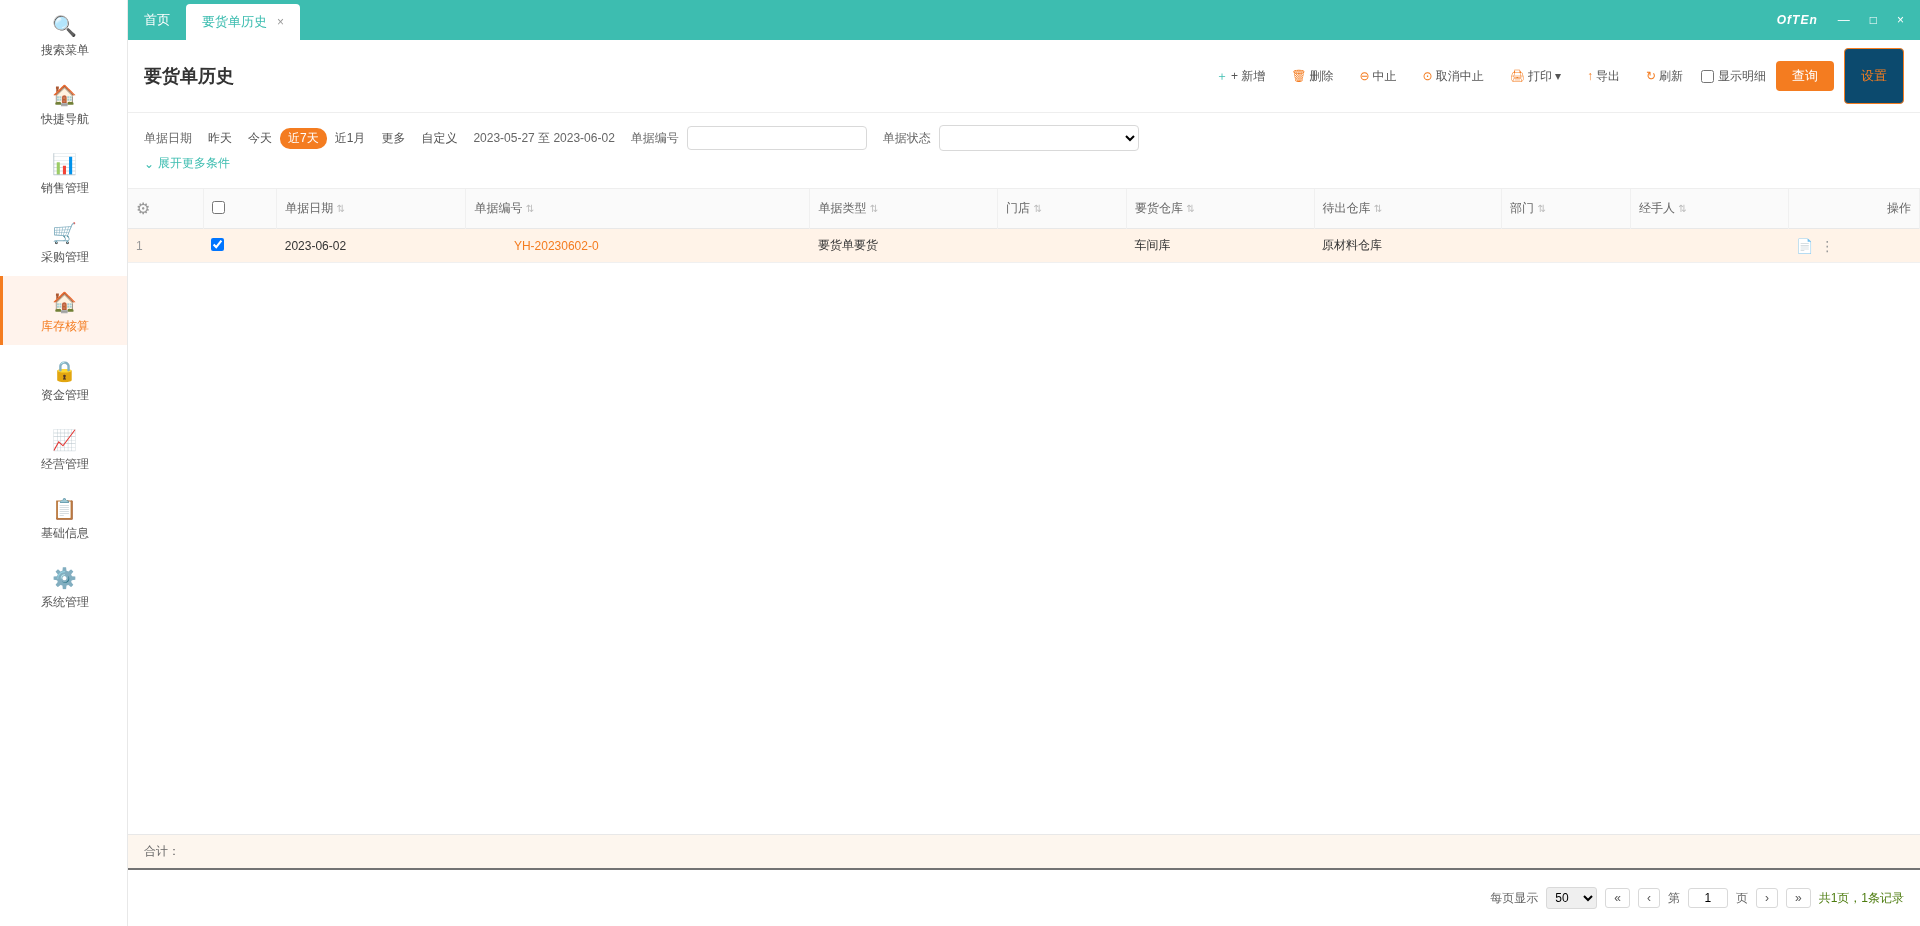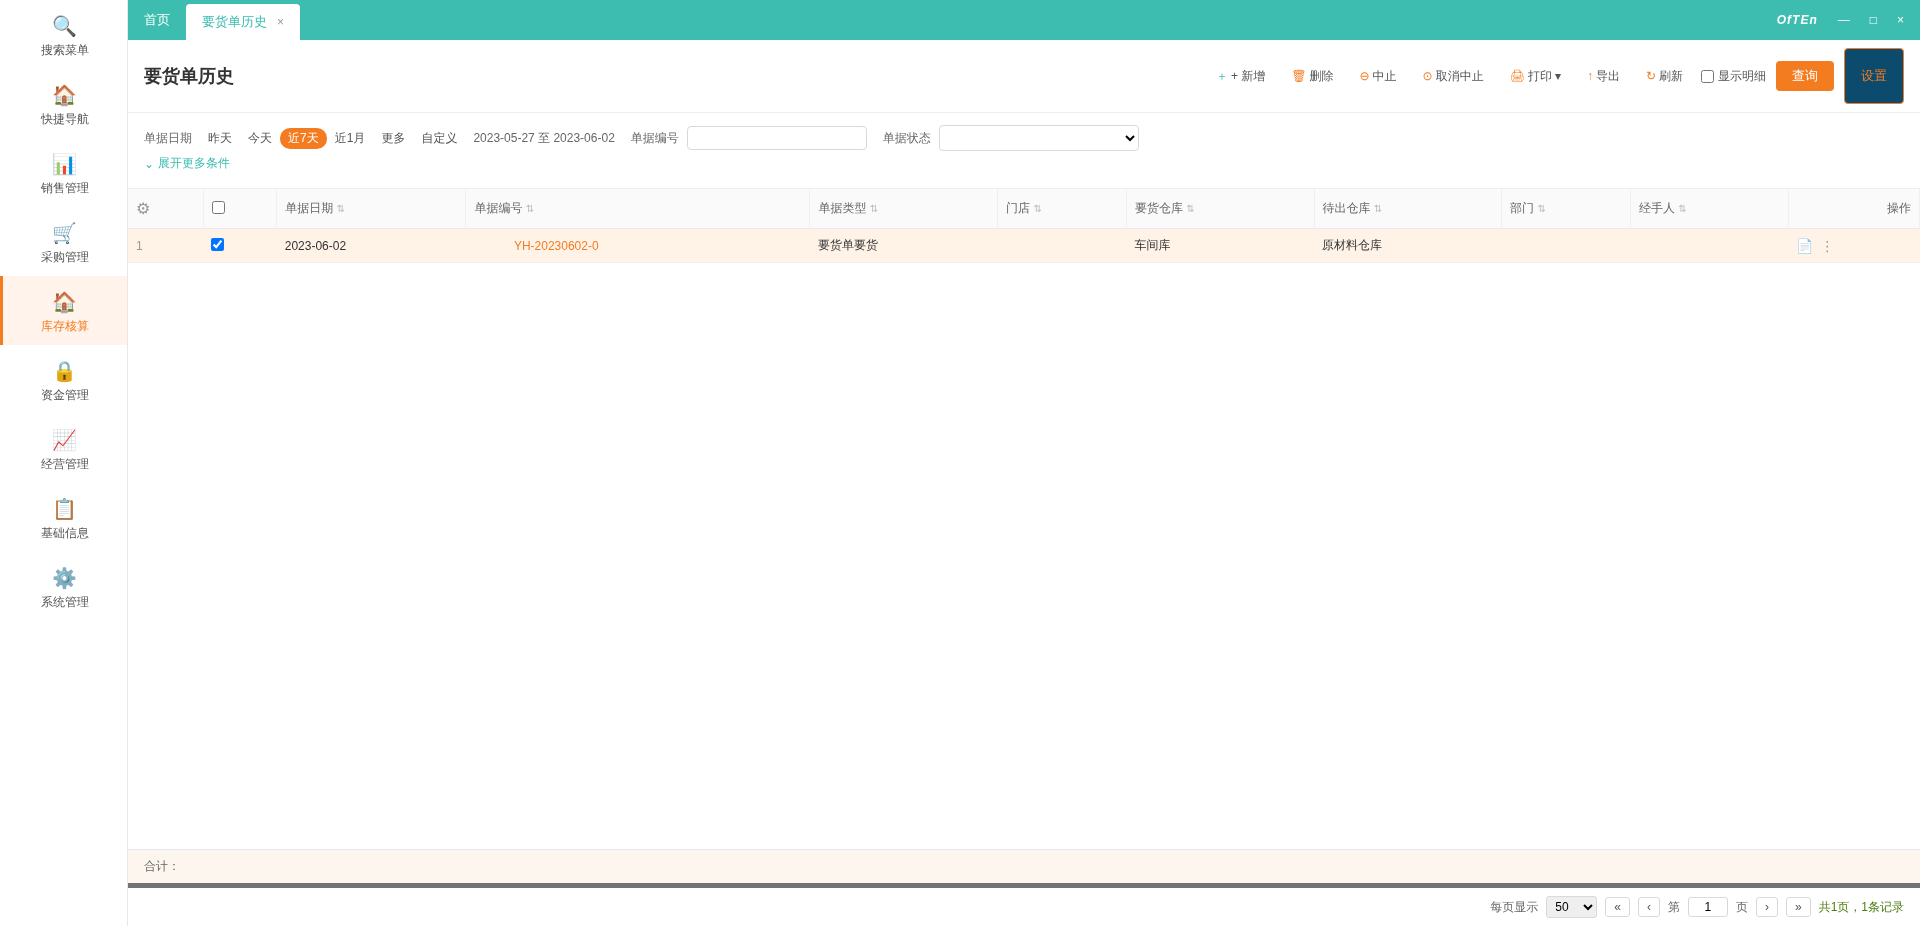--- a/index.html
+++ b/index.html
@@ -262,22 +262,22 @@
       font-size: 12px;
       color: #666;
       flex-shrink: 0;
       display: flex;
       align-items: center;
     }
 
     
     .pagination-bar {
       background: #fff;
-      border-top: 5px solid #737373;
-      padding: 8px 16px;
+      border-top: 2px solid #737373;
+      padding: 17px 16px;
       display: flex;
       align-items: center;
       justify-content: flex-end;
       gap: 8px;
       font-size: 12px;
       color: #666;
       flex-shrink: 0;
     }
     .pagination-bar select {
       border: 1px solid #d9d9d9;

